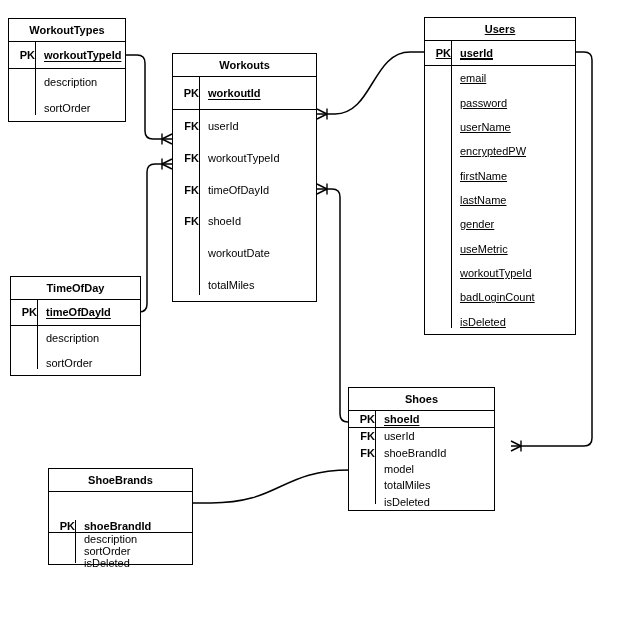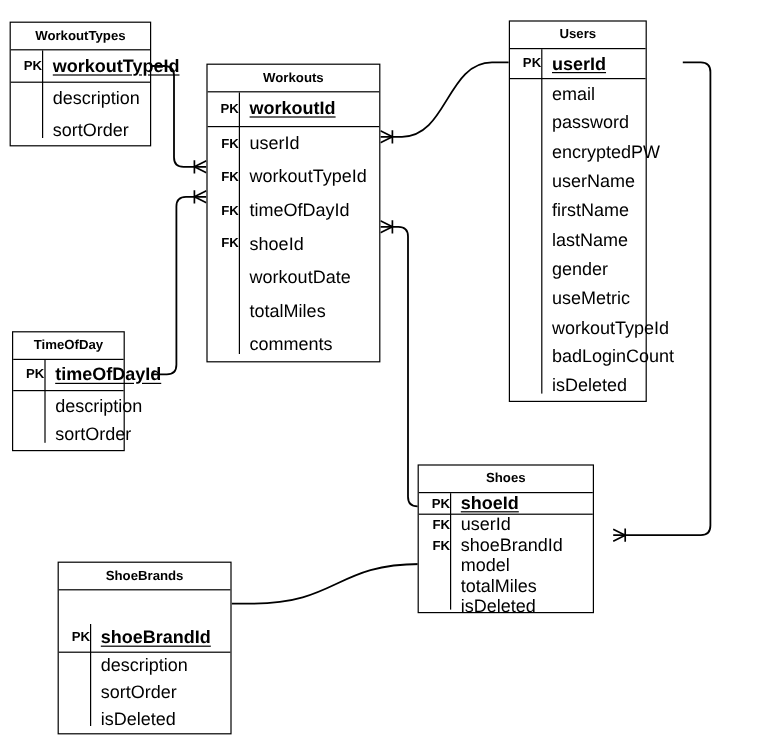--- a/index.html
+++ b/index.html
@@ -69,21 +69,21 @@
   .er-key {
     flex: 0 0 26px;
     width: 26px;
     text-align: right;
     font-size: 11px;
     font-weight: 700;
     color: #000000;
   }
   .er-name {
     padding-left: 9px;
-    font-size: 15px;
+    font-size: 11px;
     color: #000000;
     white-space: nowrap;
   }
   .er-name.pk {
     font-weight: 700;
     text-decoration: underline;
     text-underline-offset: 2px;
   }
 </style>
 </head>
@@ -148,52 +148,48 @@
           <span class="er-name">shoeId</span>
         </div>
         <div class="er-row">
           <span class="er-key"></span>
           <span class="er-name">workoutDate</span>
         </div>
         <div class="er-row">
           <span class="er-key"></span>
           <span class="er-name">totalMiles</span>
         </div>
-        <div class="er-row">
-          <span class="er-key"></span>
-          <span class="er-name">comments</span>
-        </div>
-      </div>
-    </div>
-    <div class="er-table" style="left: 424px; top: 17px; width: 115px; height: 318px;">
+      </div>
+    </div>
+    <div class="er-table" style="left: 424px; top: 17px; width: 152px; height: 318px; text-decoration: underline;">
       <div class="er-title">Users</div>
       <div class="er-body">
         <div class="er-divider"></div>
         <div class="er-row pk-sep">
           <span class="er-key">PK</span>
           <span class="er-name pk">userId</span>
         </div>
         <div class="er-row">
           <span class="er-key"></span>
           <span class="er-name">email</span>
         </div>
         <div class="er-row">
           <span class="er-key"></span>
           <span class="er-name">password</span>
         </div>
         <div class="er-row">
           <span class="er-key"></span>
+          <span class="er-name">userName</span>
+        </div>
+        <div class="er-row">
+          <span class="er-key"></span>
           <span class="er-name">encryptedPW</span>
         </div>
         <div class="er-row">
           <span class="er-key"></span>
-          <span class="er-name">userName</span>
-        </div>
-        <div class="er-row">
-          <span class="er-key"></span>
           <span class="er-name">firstName</span>
         </div>
         <div class="er-row">
           <span class="er-key"></span>
           <span class="er-name">lastName</span>
         </div>
         <div class="er-row">
           <span class="er-key"></span>
           <span class="er-name">gender</span>
         </div>
@@ -208,21 +204,21 @@
         <div class="er-row">
           <span class="er-key"></span>
           <span class="er-name">badLoginCount</span>
         </div>
         <div class="er-row">
           <span class="er-key"></span>
           <span class="er-name">isDeleted</span>
         </div>
       </div>
     </div>
-    <div class="er-table" style="left: 10px; top: 276px; width: 94px; height: 100px;">
+    <div class="er-table" style="left: 10px; top: 276px; width: 131px; height: 100px;">
       <div class="er-title">TimeOfDay</div>
       <div class="er-body">
         <div class="er-divider"></div>
         <div class="er-row pk-sep">
           <span class="er-key">PK</span>
           <span class="er-name pk">timeOfDayId</span>
         </div>
         <div class="er-row">
           <span class="er-key"></span>
           <span class="er-name">description</span>
@@ -256,21 +252,21 @@
         <div class="er-row">
           <span class="er-key"></span>
           <span class="er-name">totalMiles</span>
         </div>
         <div class="er-row">
           <span class="er-key"></span>
           <span class="er-name">isDeleted</span>
         </div>
       </div>
     </div>
-    <div class="er-table" style="left: 48px; top: 468px; width: 145px; height: 144px; gap: 28px;">
+    <div class="er-table" style="left: 48px; top: 468px; width: 145px; height: 97px; gap: 28px;">
       <div class="er-title">ShoeBrands</div>
       <div class="er-body">
         <div class="er-divider"></div>
         <div class="er-row pk-sep">
           <span class="er-key">PK</span>
           <span class="er-name pk">shoeBrandId</span>
         </div>
         <div class="er-row">
           <span class="er-key"></span>
           <span class="er-name">description</span>

